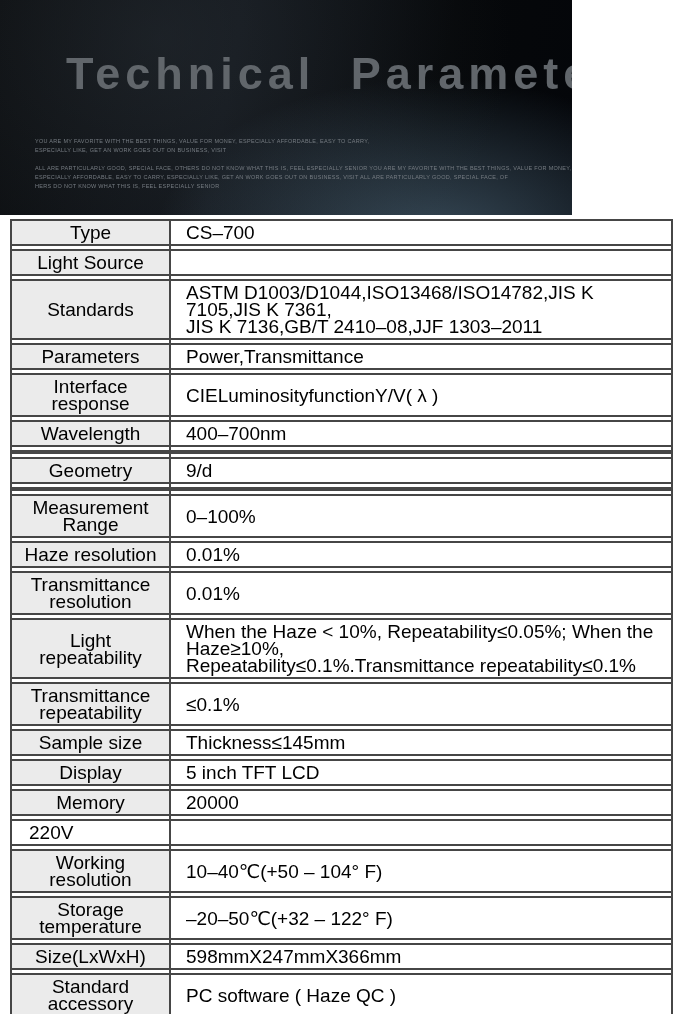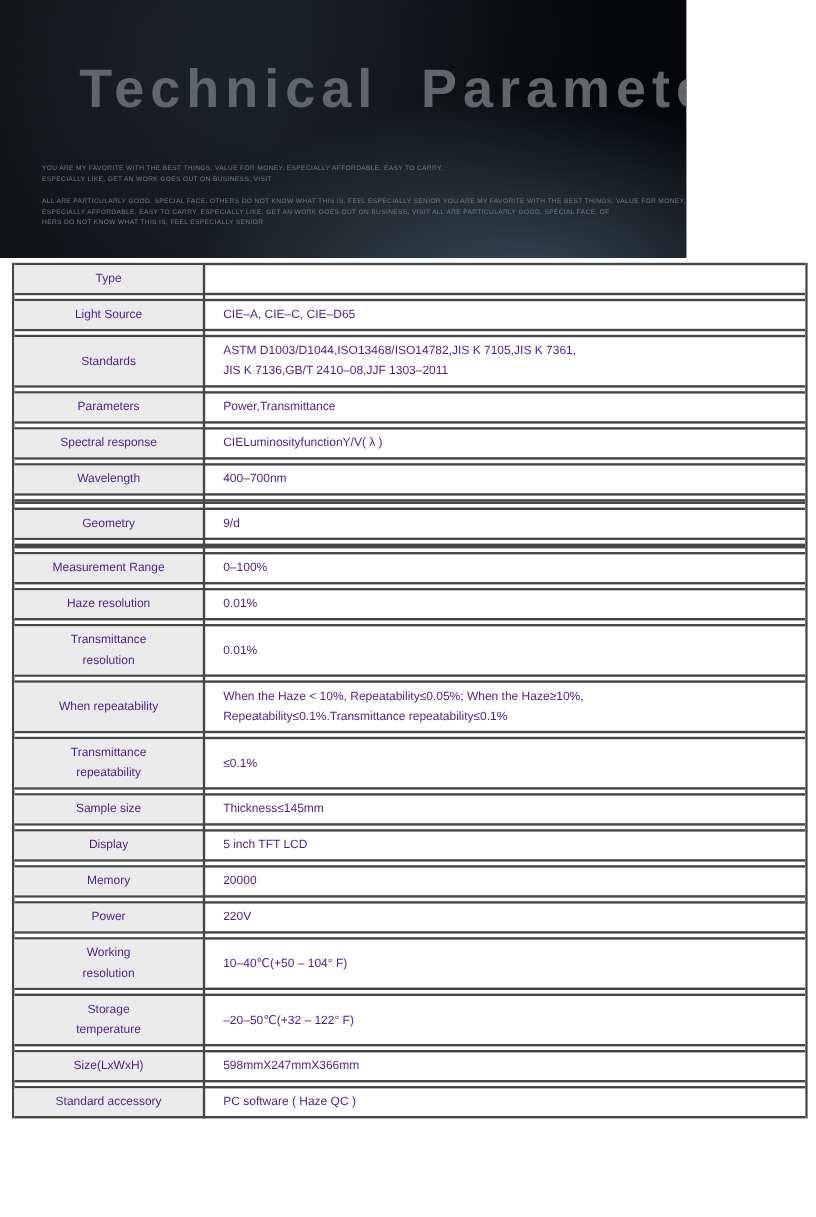--- a/index.html
+++ b/index.html
@@ -70,23 +70,23 @@
     display: flex;
     align-items: stretch;
     border-top: 2px solid #464646;
     border-bottom: 2px solid #464646;
     margin-bottom: 3px;
     background: #ffffff;
   }
   .row:last-child { margin-bottom: 0; }
   .cell {
     box-sizing: border-box;
-    font-size: 10px;
+    font-size: 19px;
     line-height: 17px;
-    color: #4c1d95;
+    color: #000000;
     white-space: pre-line;
   }
   .cell.label {
     flex: 0 0 157px;
     background: #ebebeb;
     display: flex;
     align-items: center;
     justify-content: center;
     text-align: center;
     padding: 3px 6px;
@@ -110,36 +110,36 @@
 ESPECIALLY AFFORDABLE, EASY TO CARRY, ESPECIALLY LIKE, GET AN WORK GOES OUT ON BUSINESS, VISIT ALL ARE PARTICULARLY GOOD, SPECIAL FACE, OF
 HERS DO NOT KNOW WHAT THIS IS, FEEL ESPECIALLY SENIOR</p>
   </div>
 </div>
 
 <div class="table-wrap">
   <div class="vline"></div>
   <div>
       <div class="row">
         <div class="cell label">Type</div>
+        <div class="cell value">CS–700</div>
       </div>
       <div class="row">
         <div class="cell label">Light Source</div>
-        <div class="cell value">CIE–A, CIE–C, CIE–D65</div>
       </div>
       <div class="row">
         <div class="cell label">Standards</div>
         <div class="cell value">ASTM D1003/D1044,ISO13468/ISO14782,JIS K 7105,JIS K 7361,
 JIS K 7136,GB/T 2410–08,JJF 1303–2011</div>
       </div>
       <div class="row">
         <div class="cell label">Parameters</div>
         <div class="cell value">Power,Transmittance</div>
       </div>
       <div class="row">
-        <div class="cell label">Spectral response</div>
+        <div class="cell label">Interface response</div>
         <div class="cell value">CIELuminosityfunctionY/V( λ )</div>
       </div>
       <div class="row">
         <div class="cell label">Wavelength</div>
         <div class="cell value">400–700nm</div>
       </div>
       <div class="row">
       </div>
       <div class="row">
         <div class="cell label">Geometry</div>
@@ -154,21 +154,21 @@
       <div class="row">
         <div class="cell label">Haze resolution</div>
         <div class="cell value">0.01%</div>
       </div>
       <div class="row">
         <div class="cell label">Transmittance
 resolution</div>
         <div class="cell value">0.01%</div>
       </div>
       <div class="row">
-        <div class="cell label">When repeatability</div>
+        <div class="cell label">Light repeatability</div>
         <div class="cell value">When the Haze &lt; 10%,  Repeatability≤0.05%;  When the Haze≥10%,
 Repeatability≤0.1%.Transmittance  repeatability≤0.1%</div>
       </div>
       <div class="row">
         <div class="cell label">Transmittance
 repeatability</div>
         <div class="cell value">≤0.1%</div>
       </div>
       <div class="row">
         <div class="cell label">Sample size</div>
@@ -176,21 +176,20 @@
       </div>
       <div class="row">
         <div class="cell label">Display</div>
         <div class="cell value">5 inch TFT LCD</div>
       </div>
       <div class="row">
         <div class="cell label">Memory</div>
         <div class="cell value">20000</div>
       </div>
       <div class="row">
-        <div class="cell label">Power</div>
         <div class="cell value">220V</div>
       </div>
       <div class="row">
         <div class="cell label">Working
 resolution</div>
         <div class="cell value">10–40℃(+50 – 104° F)</div>
       </div>
       <div class="row">
         <div class="cell label">Storage
 temperature</div>

